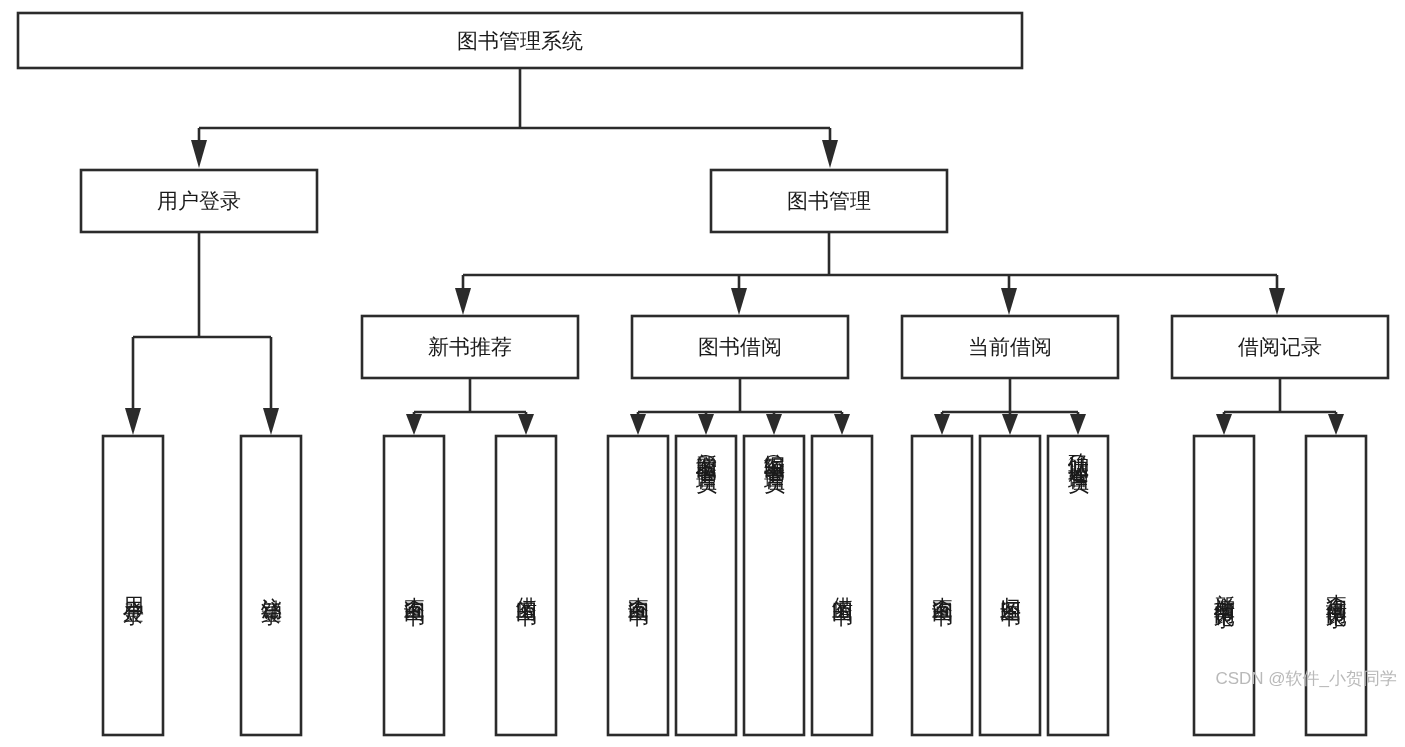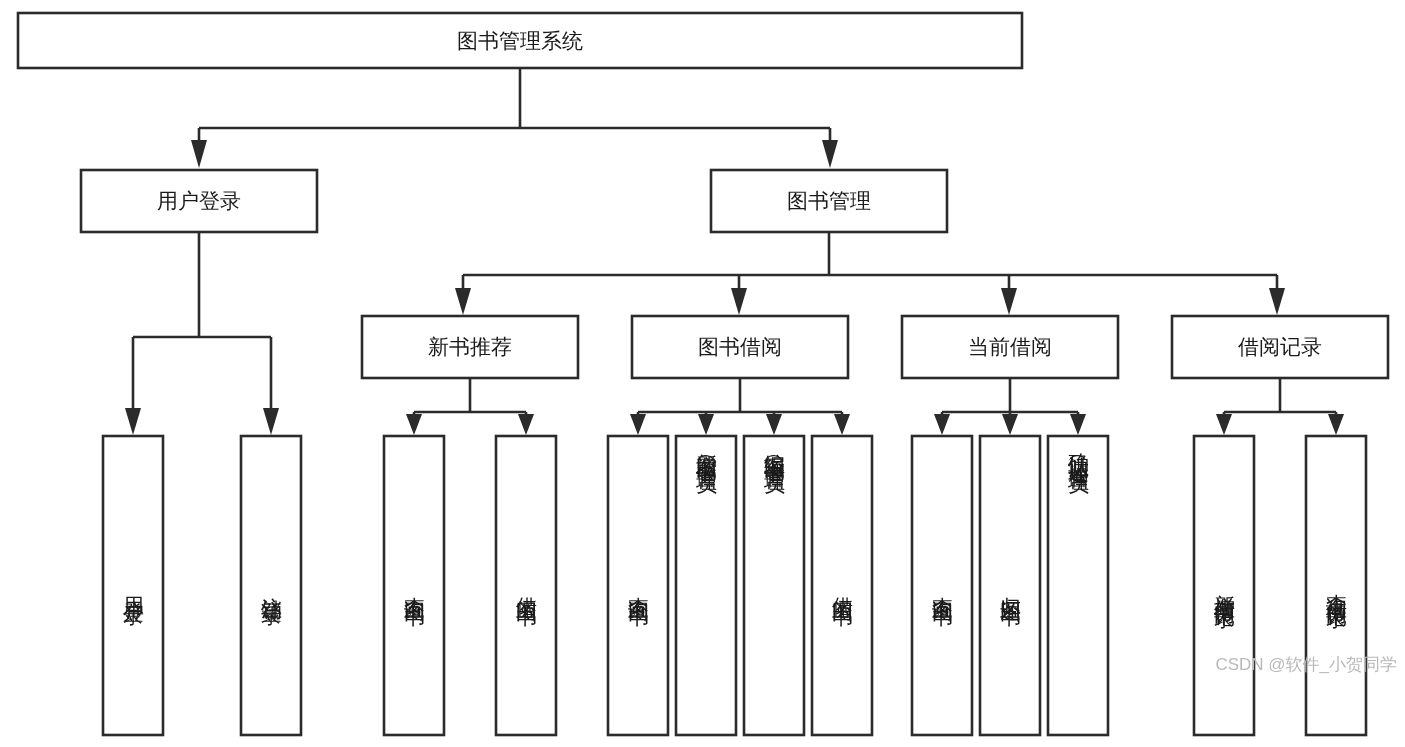--- a/index.html
+++ b/index.html
@@ -59,21 +59,21 @@
     font-family: "Liberation Sans", "DejaVu Sans", sans-serif;
     font-size: 21px;
     line-height: 1.18;
     color: #1a1a1a;
     letter-spacing: 3px;
     white-space: nowrap;
   }
   #watermark {
     position: absolute;
     right: 8px;
-    bottom: 20px;
+    bottom: 6px;
     font-family: "Liberation Sans", "DejaVu Sans", sans-serif;
     font-size: 17px;
     color: #b9b9b9;
     white-space: nowrap;
     user-select: none;
   }
 </style>
 </head>
 <body>
 

